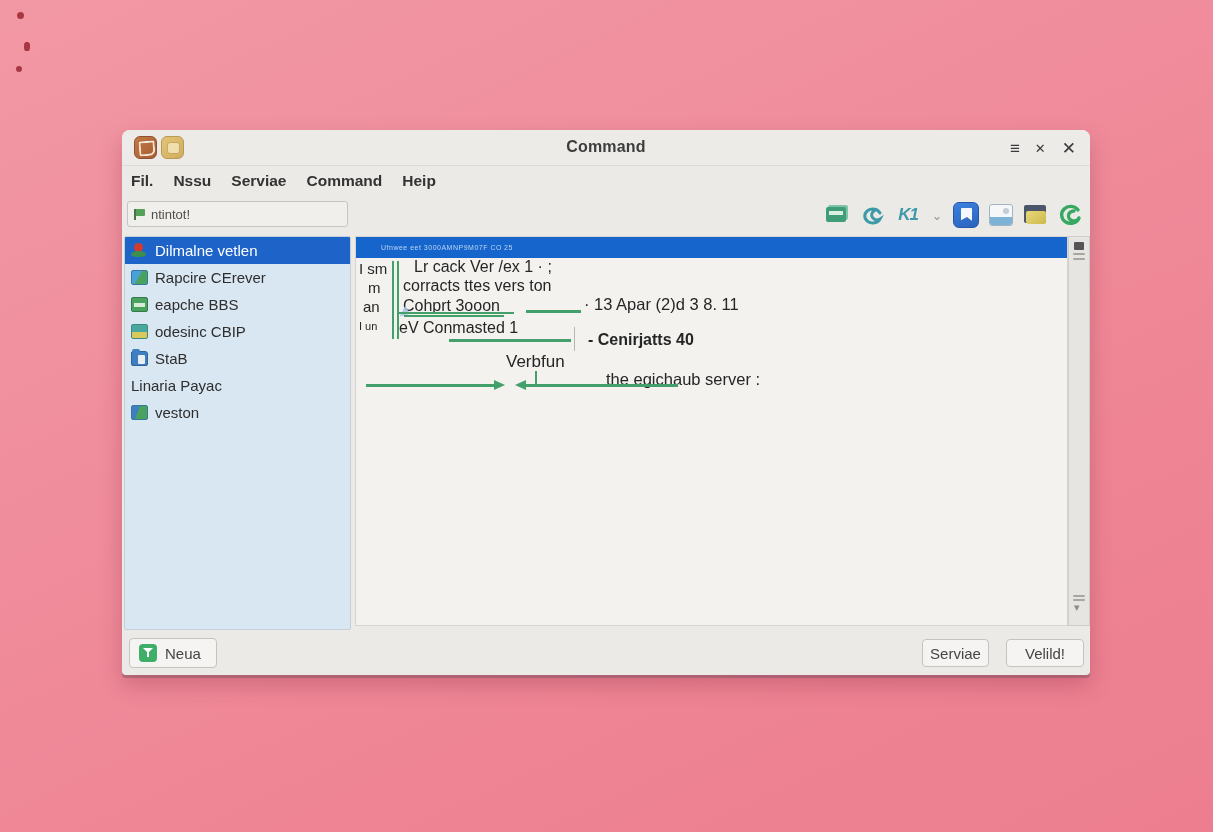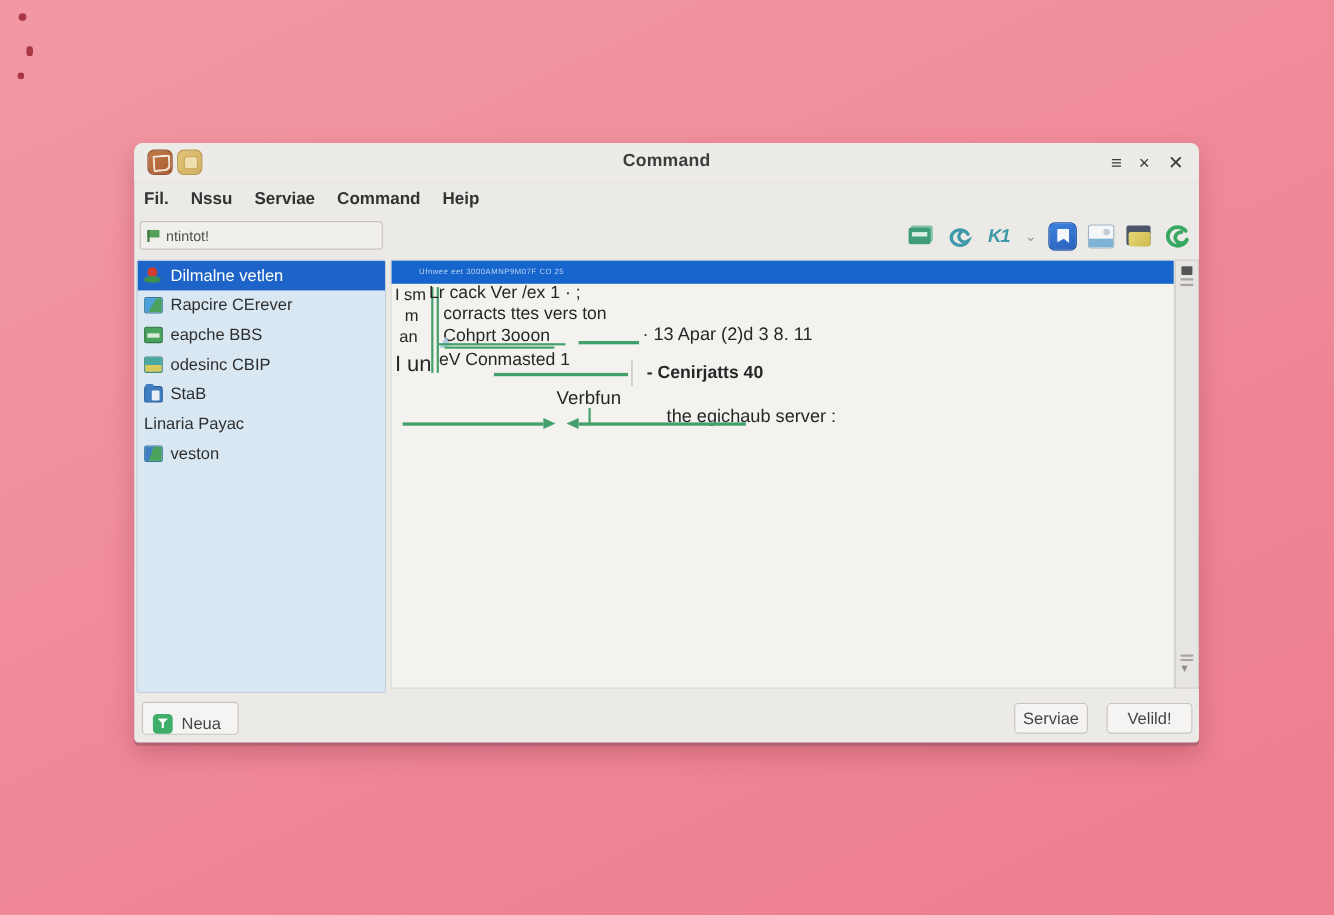--- a/index.html
+++ b/index.html
@@ -125,21 +125,21 @@
   .scrollbar { position:absolute; left:946px; top:106px; width:22px; height:390px;
     background:#e7e5e2; border:1px solid #d1cec9; }
   .sb-topicon { position:absolute; left:5px; top:5px; width:10px; height:8px; background:#555; border-radius:1px; }
   .sb-line { position:absolute; left:4px; width:12px; height:2px; background:#a9a6a1; border-radius:1px; }
   .sb-arrow { position:absolute; left:5px; color:#8f8c87; font-size:11px; }
 
   
   .footer-btn { position:absolute; background:#f5f4f2; border:1px solid #c6c3bf; border-radius:4px;
     display:flex; align-items:center; justify-content:center; gap:8px;
     font-size:15px; color:#454545; }
-  .btn-news { left:7px; top:508px; width:88px; height:30px; justify-content:flex-start; padding-left:9px;align-items:flex-end; }
+  .btn-news { left:7px; top:508px; width:88px; height:30px; justify-content:flex-start; padding-left:9px; }
   .news-icon { width:18px; height:18px; background:#3fae68; border-radius:4px; position:relative; flex:0 0 auto; }
   .news-icon::after { content:""; position:absolute; left:4px; top:4px; width:10px; height:9px;
     background:#ffffff; clip-path:polygon(0 0,100% 0,60% 45%,60% 100%,40% 100%,40% 45%); }
   .btn-cancel { left:800px; top:509px; width:67px; height:28px; }
   .btn-valid { left:884px; top:509px; width:78px; height:28px; }
 </style>
 </head>
 <body>
 
 <div class="bg-dot dot1"></div>
@@ -236,23 +236,23 @@
       <span class="mh-text mh-left">Ufnwee  eet  3000AMNP9M07F  CO</span>
       <span class="mh-text mh-mid">25</span>
     </div>
 
     <div class="gbar" style="left:36px; top:24px; height:78px;"></div>
     <div class="gbar" style="left:41px; top:24px; height:78px;"></div>
 
     <span class="term green" style="left:3px; top:23px; font-size:15px;">I sm</span>
     <span class="term green" style="left:12px; top:42px; font-size:15px;">m</span>
     <span class="term green" style="left:7px; top:61px; font-size:15px;">an</span>
-    <span class="term green" style="left:3px; top:83px; font-size:20px;">I un</span>
-
-    <span class="term" style="left:34px; top:21px;">Lr cack Ver /ex 1 · ;</span>
+    <span class="term green" style="left:3px; top:83px; font-size:11px;">I un</span>
+
+    <span class="term" style="left:58px; top:21px;">Lr cack Ver /ex 1 · ;</span>
     <span class="term" style="left:47px; top:40px;">corracts ttes vers ton</span>
     <span class="term" style="left:47px; top:60px;">Cohprt 3ooon</span>
     <span class="term" style="left:228px; top:58px; font-size:16.5px;">·      13 Apar (2)d 3 8. 11</span>
     <span class="term green" style="left:43px; top:82px;">eV Conmasted 1</span>
     <span class="term green" style="left:232px; top:94px; font-weight:600;">- Cenirjatts 40</span>
     <span class="term" style="left:130px; top:115px; font-size:17px;margin-left:20px;">Verbfun</span>
     <span class="term" style="left:250px; top:133px; font-size:16.5px;">the egichaub server :</span>
 
     <div class="cursor-tri" style="left:46px; top:70px;"></div>
 

